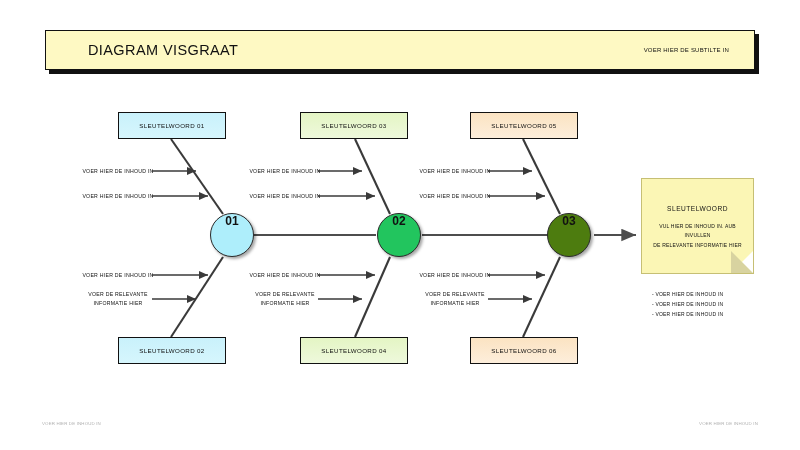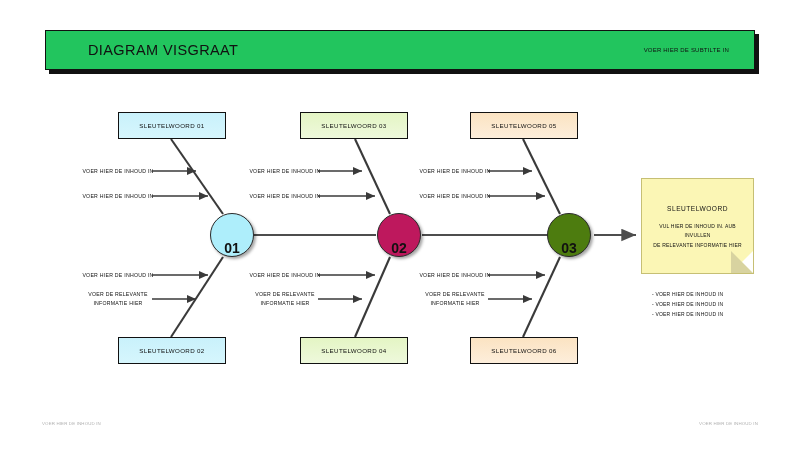--- a/index.html
+++ b/index.html
@@ -23,21 +23,21 @@
     background: #ffffff;
   }
 
   
   #header-bar {
     position: absolute;
     left: 45px;
     top: 30px;
     width: 710px;
     height: 40px;
-    background: #22c55e;
+    background: #fef9c3;
     border: 1.6px solid #111111;
     box-shadow: 4px 4px 0 #111111;
     box-sizing: border-box;
   }
   #header-title {
     position: absolute;
     left: 42px;
     top: 50%;
     transform: translateY(-50%);
     font-size: 14.5px;
@@ -86,29 +86,29 @@
 
   
   .node {
     position: absolute;
     width: 44px;
     height: 44px;
     border-radius: 50%;
     border: 1.8px solid #2a2a2a;
     box-sizing: border-box;
     display: flex;
-    align-items: flex-end;
+    align-items: flex-start;
     justify-content: center;
-    font-size: 14px;
+    font-size: 12px;
     font-weight: bold;
     color: #111111;
     box-shadow: 2px 2px 3px rgba(0,0,0,0.35);
   }
   .node-1 { background: #aeeefb; }
-  .node-2 { background: #be185d; }
+  .node-2 { background: #22c55e; }
   .node-3 { background: #4d7c0f; }
 
   
   .cause-label {
     position: absolute;
     font-size: 5.2px;
     letter-spacing: 0.25px;
     color: #111111;
     text-align: center;
     line-height: 1.65;

